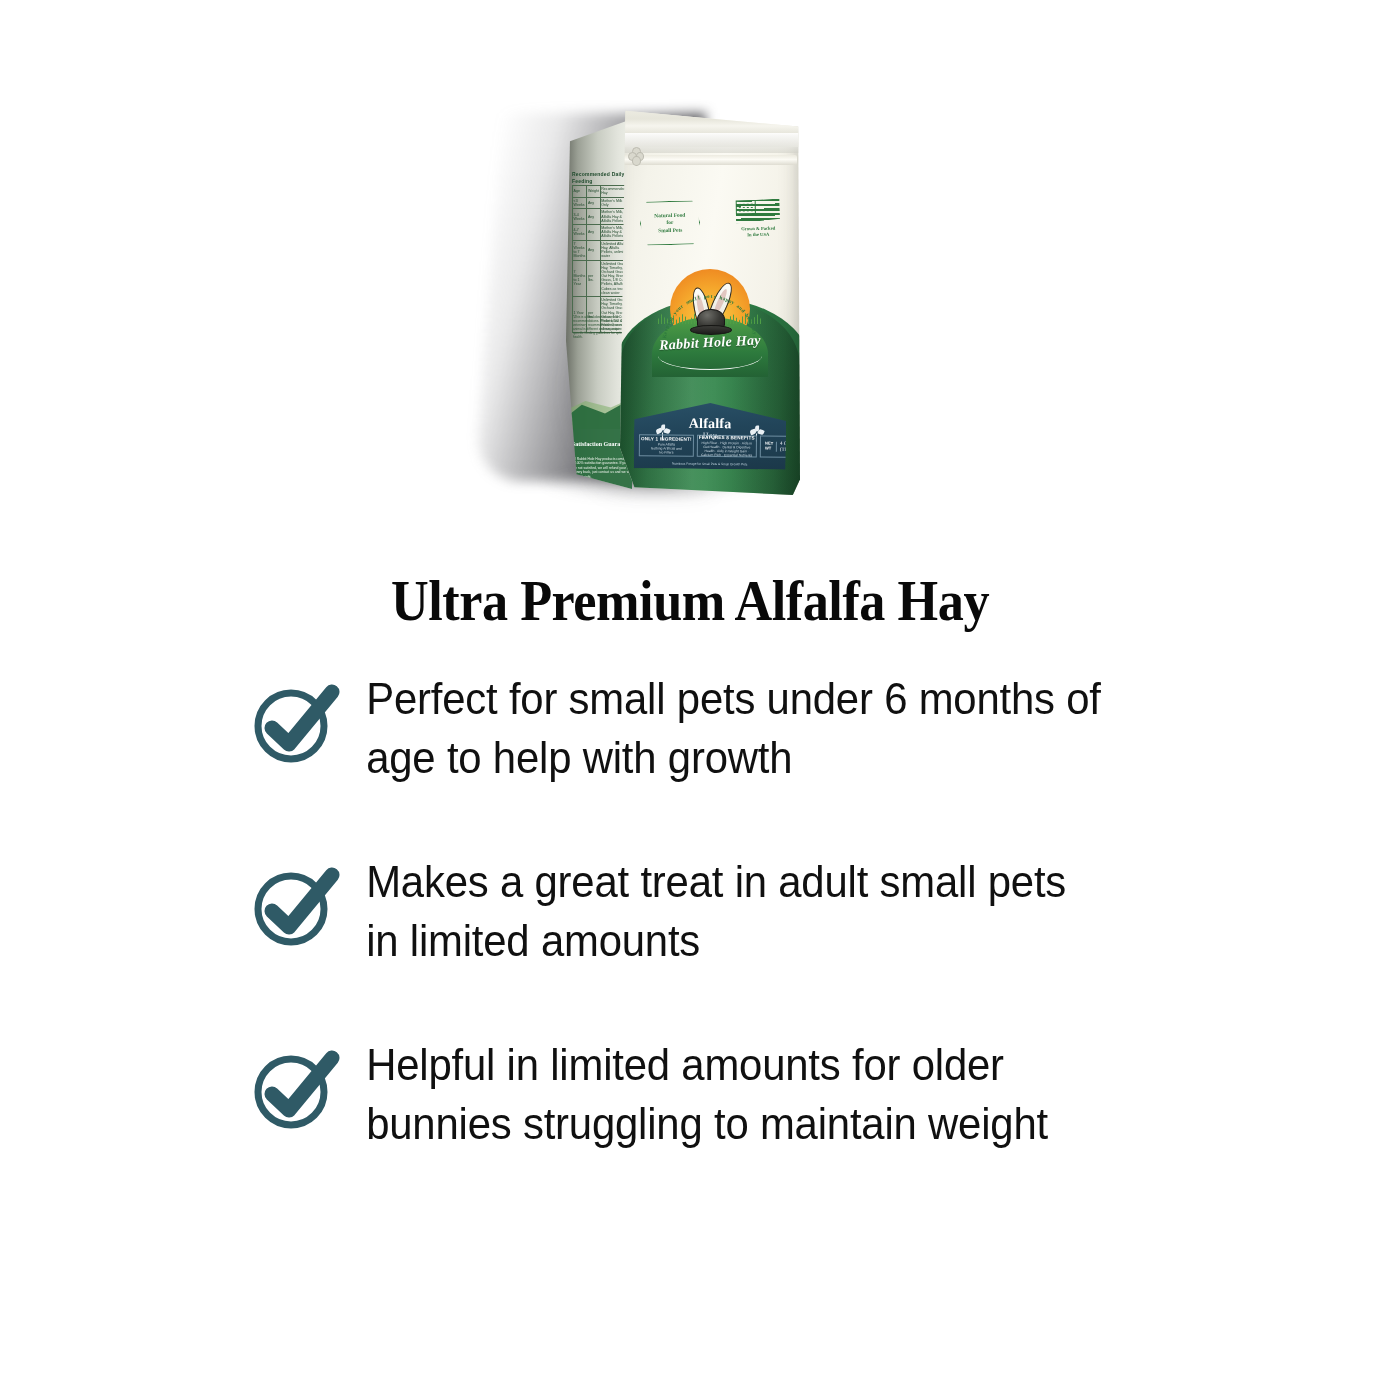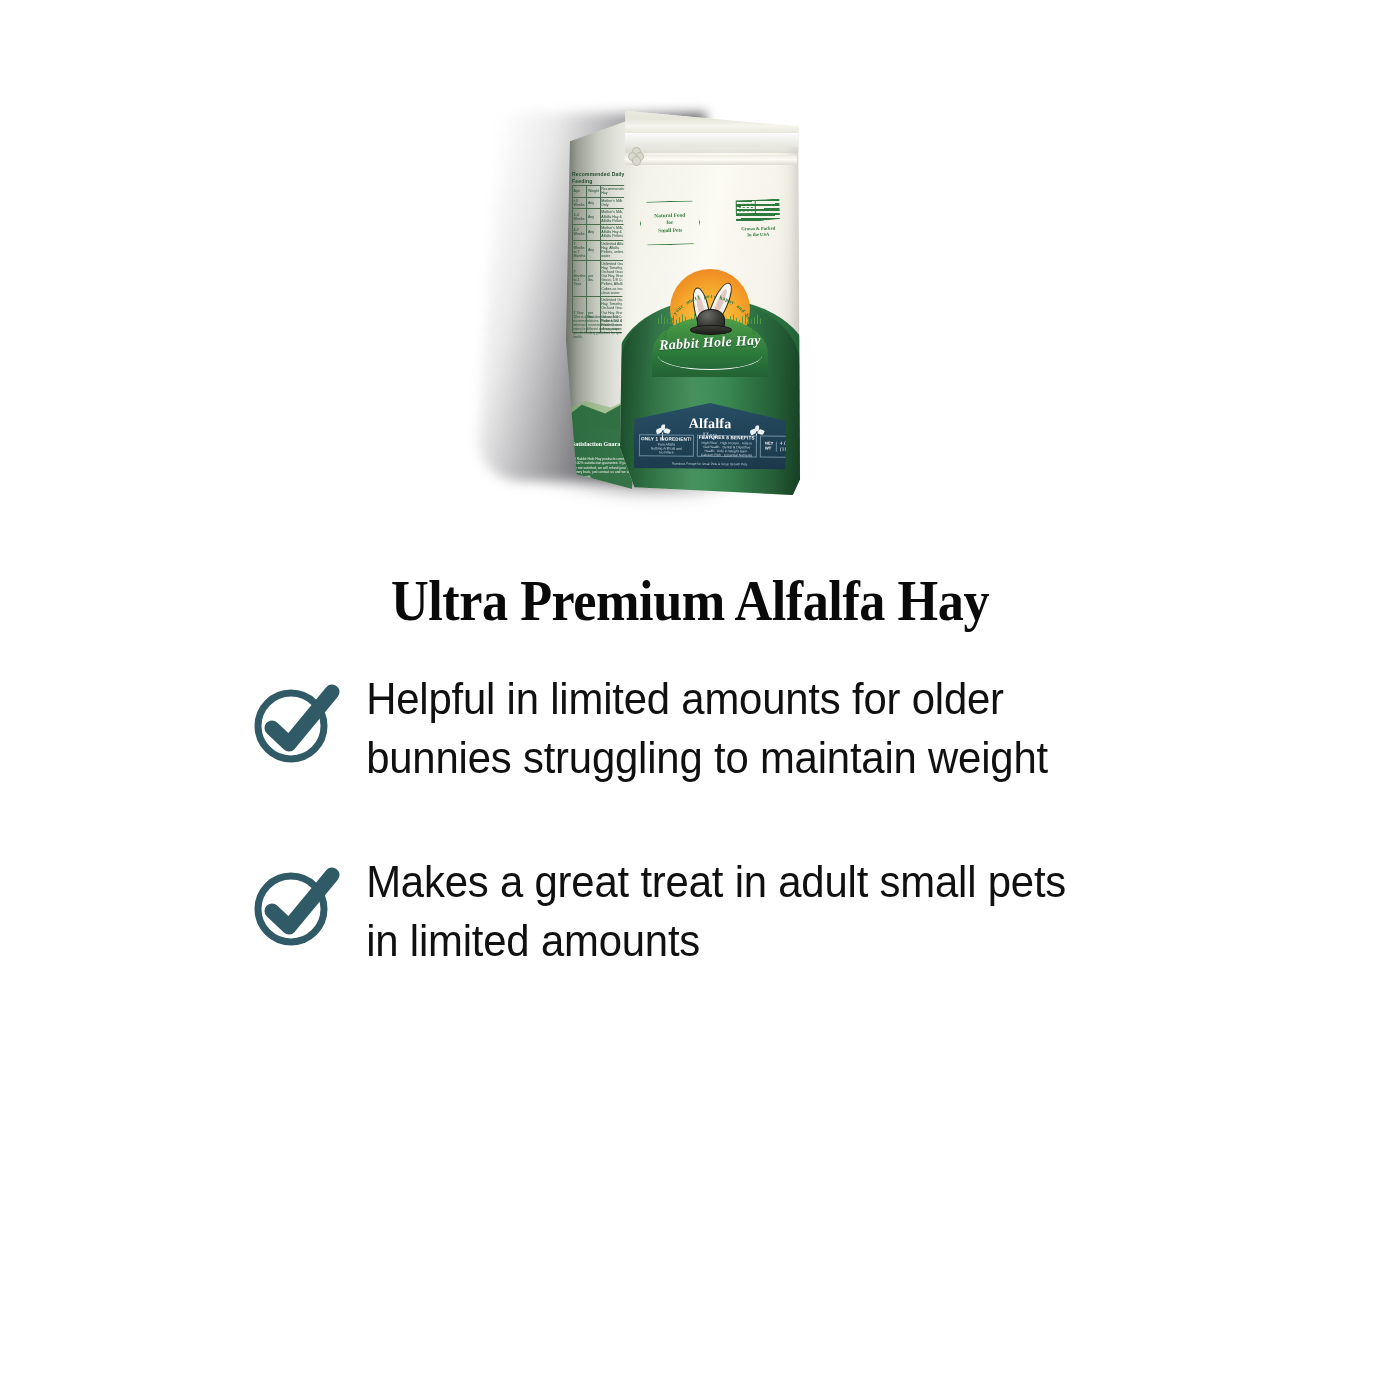--- a/index.html
+++ b/index.html
@@ -387,35 +387,44 @@
           <div class="foot">Nutritious Forage for Small Pets &amp; Small Growth Pets</div>
         </div>
       </div>
     </div>
   </div>
 
   <h1 class="title">Ultra Premium Alfalfa Hay</h1>
 
   <div class="bullets">
 
+    <div class="bullet">
+      <div class="check">
+        <svg width="96" height="96" viewBox="0 0 96 96" aria-hidden="true">
+          <circle cx="45" cy="52" r="33" fill="none" stroke="#2F5A66" stroke-width="7"></circle>
+          <path d="M26 54 L43 70 L86 18" fill="none" stroke="#2F5A66" stroke-width="15" stroke-linecap="round" stroke-linejoin="round"></path>
+        </svg>
+      </div>
+      <div class="btext">Perfect for small pets under 6 months of age to help with growth</div>
+    </div>
+
+    <div class="bullet">
+      <div class="check">
+        <svg width="96" height="96" viewBox="0 0 96 96" aria-hidden="true">
+          <circle cx="45" cy="52" r="33" fill="none" stroke="#2F5A66" stroke-width="7"></circle>
+          <path d="M26 54 L43 70 L86 18" fill="none" stroke="#2F5A66" stroke-width="15" stroke-linecap="round" stroke-linejoin="round"></path>
+        </svg>
+      </div>
+      <div class="btext">Makes a great treat in adult small pets in limited amounts</div>
+    </div>
 
     <div class="bullet">
       <div class="check">
         <svg width="96" height="96" viewBox="0 0 96 96" aria-hidden="true">
           <circle cx="45" cy="52" r="33" fill="none" stroke="#2F5A66" stroke-width="7"></circle>
           <path d="M26 54 L43 70 L86 18" fill="none" stroke="#2F5A66" stroke-width="15" stroke-linecap="round" stroke-linejoin="round"></path>
         </svg>
       </div>
       <div class="btext">Helpful in limited amounts for older bunnies struggling to maintain weight</div>
     </div>
 
-    <div class="bullet">
-      <div class="check">
-        <svg width="96" height="96" viewBox="0 0 96 96" aria-hidden="true">
-          <circle cx="45" cy="52" r="33" fill="none" stroke="#2F5A66" stroke-width="7"></circle>
-          <path d="M26 54 L43 70 L86 18" fill="none" stroke="#2F5A66" stroke-width="15" stroke-linecap="round" stroke-linejoin="round"></path>
-        </svg>
-      </div>
-      <div class="btext">Makes a great treat in adult small pets in limited amounts</div>
-    </div>
-
   </div>
 </div>
 
 </body></html>

